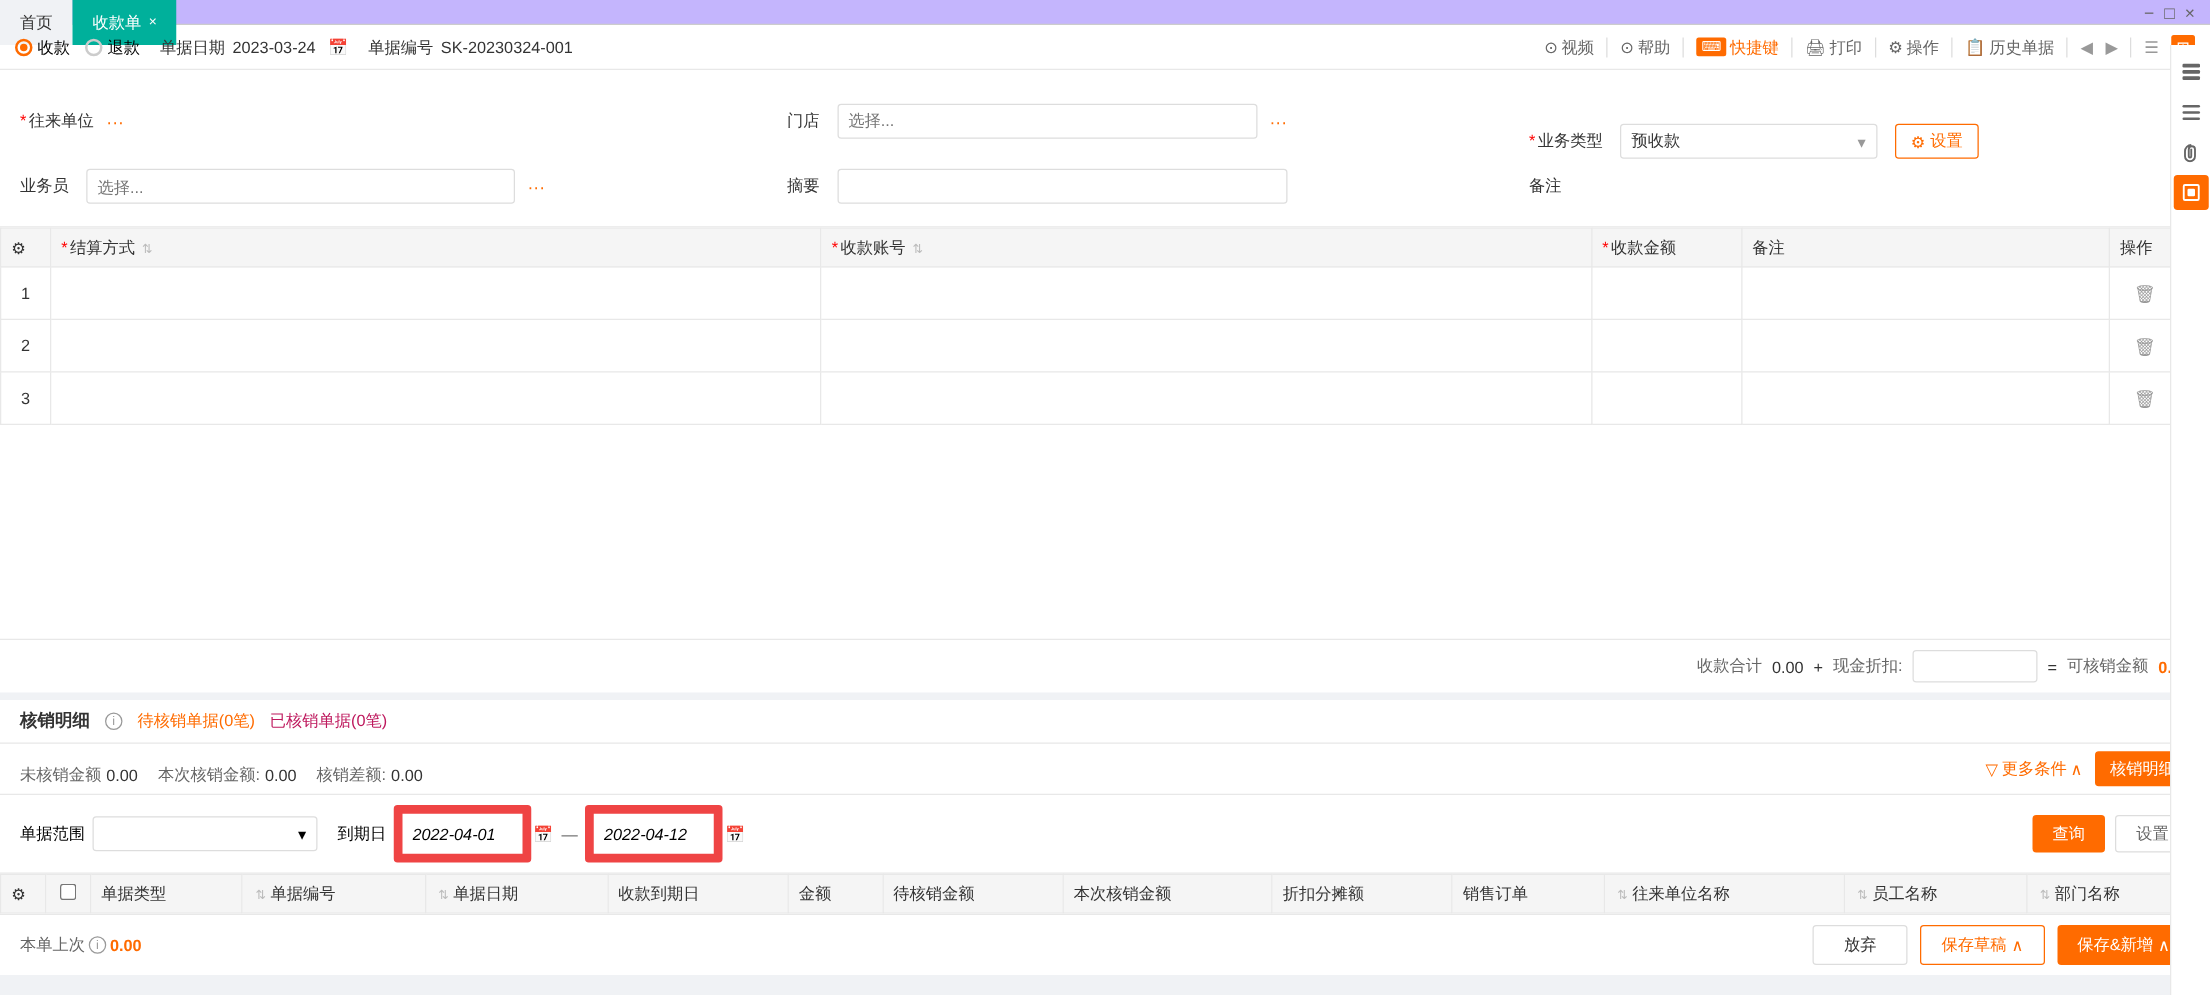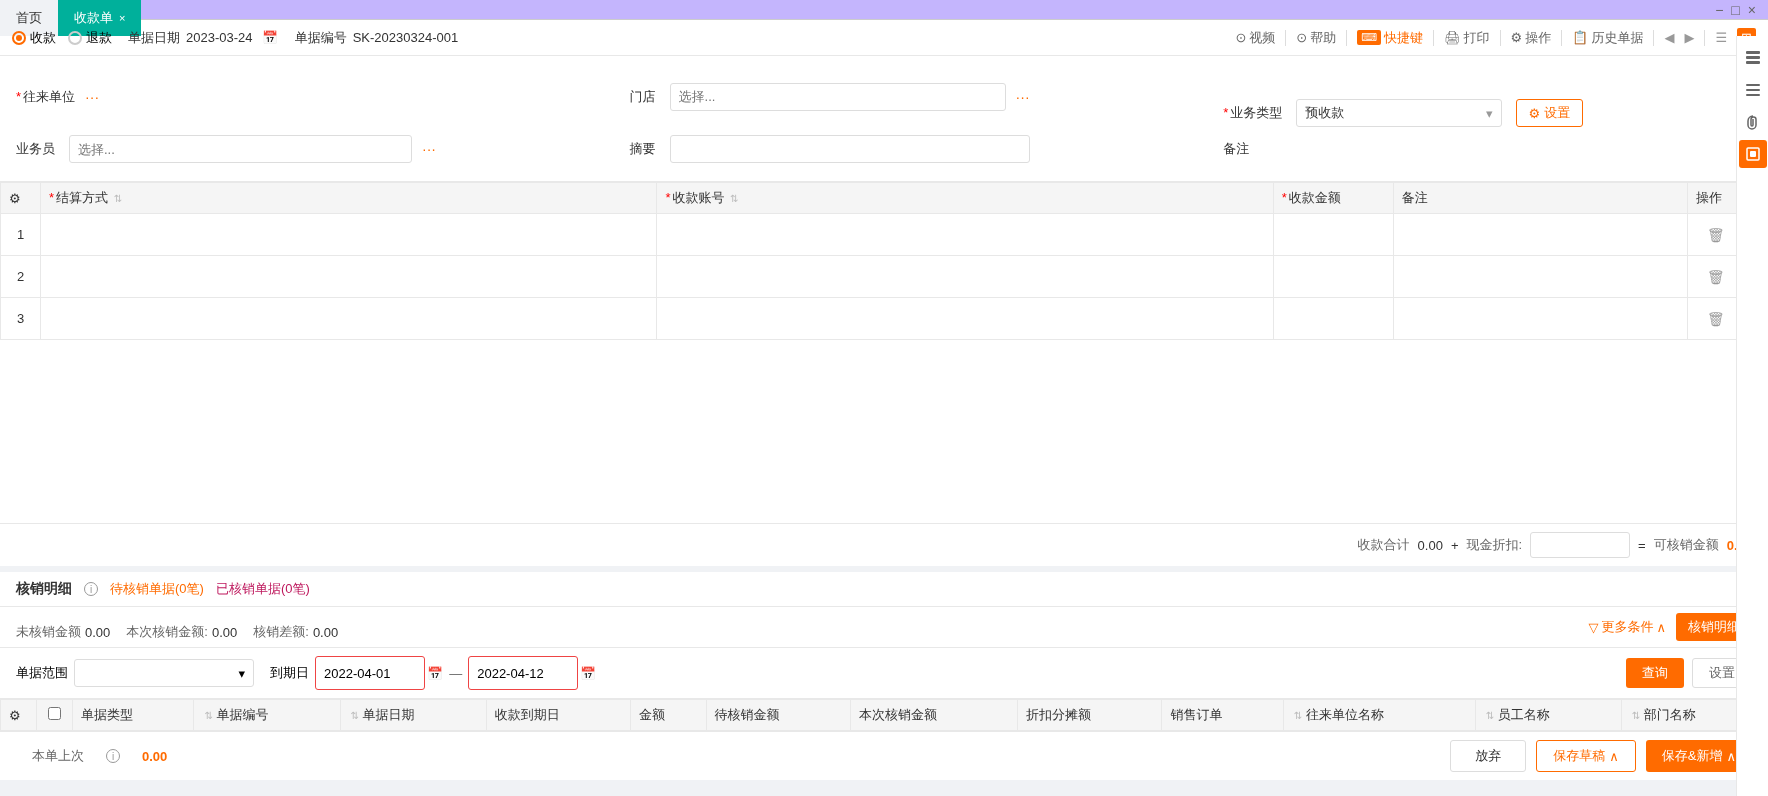--- a/index.html
+++ b/index.html
@@ -164,22 +164,22 @@
       display: flex; align-items: center; gap: 16px;
       padding: 8px 16px; border-bottom: 1px solid #e8e8e8;
     }
     .filter-field { display: flex; align-items: center; gap: 6px; }
     .filter-select {
       width: 180px; height: 28px; border: 1px solid #ddd; border-radius: 3px;
       padding: 0 8px; background: #fff; outline: none; font-size: 13px;
       display: flex; align-items: center; justify-content: space-between; cursor: pointer;
     }
     .date-input {
-      width: 110px; height: 28px; border: 1px solid #ef4444; border-radius: 3px;
-      padding: 16px 8px; outline: none; font-size: 13px;
+      width: 110px; height: 28px; border: 7px solid #ef4444; border-radius: 3px;
+      padding: 16px 8px; outline: none; font-size: 13px; font-style: italic;
     }
     .cal-icon { color: #999; cursor: pointer; margin-left: -4px; }
     .date-sep { color: #666; }
     .filter-right { margin-left: auto; display: flex; gap: 8px; }
     .query-btn {
       background: #ff6b00; color: #fff; border: none; border-radius: 3px;
       padding: 5px 16px; cursor: pointer; font-size: 13px;
     }
     .set-btn {
       background: #fff; color: #666; border: 1px solid #ddd; border-radius: 3px;
@@ -193,21 +193,21 @@
     }
     .bottom-table th { background: #f5f5f5; font-weight: normal; color: #333; }
     .sort-arrows { color: #bbb; font-size: 10px; margin-left: 2px; }
 
     
     .bottom-bar {
       display: flex; align-items: center;
       padding: 8px 16px; border-top: 1px solid #e8e8e8;
       background: #fff; flex-shrink: 0;
     }
-    .bottom-left { display: flex; align-items: center; gap: 22px; color: #666; margin-left: 16px; }
+    .bottom-left { display: flex; align-items: center; gap: 3px; color: #666; }
     .bottom-right { margin-left: auto; display: flex; gap: 10px; }
     .abandon-btn {
       background: #fff; color: #333; border: 1px solid #ddd; border-radius: 3px;
       padding: 6px 24px; cursor: pointer; font-size: 13px;
     }
     .save-draft-btn {
       background: #fff; color: #ff6b00; border: 1px solid #ff6b00; border-radius: 3px;
       padding: 6px 16px; cursor: pointer; font-size: 13px; display: flex; align-items: center; gap: 4px;
     }
     .save-new-btn {

